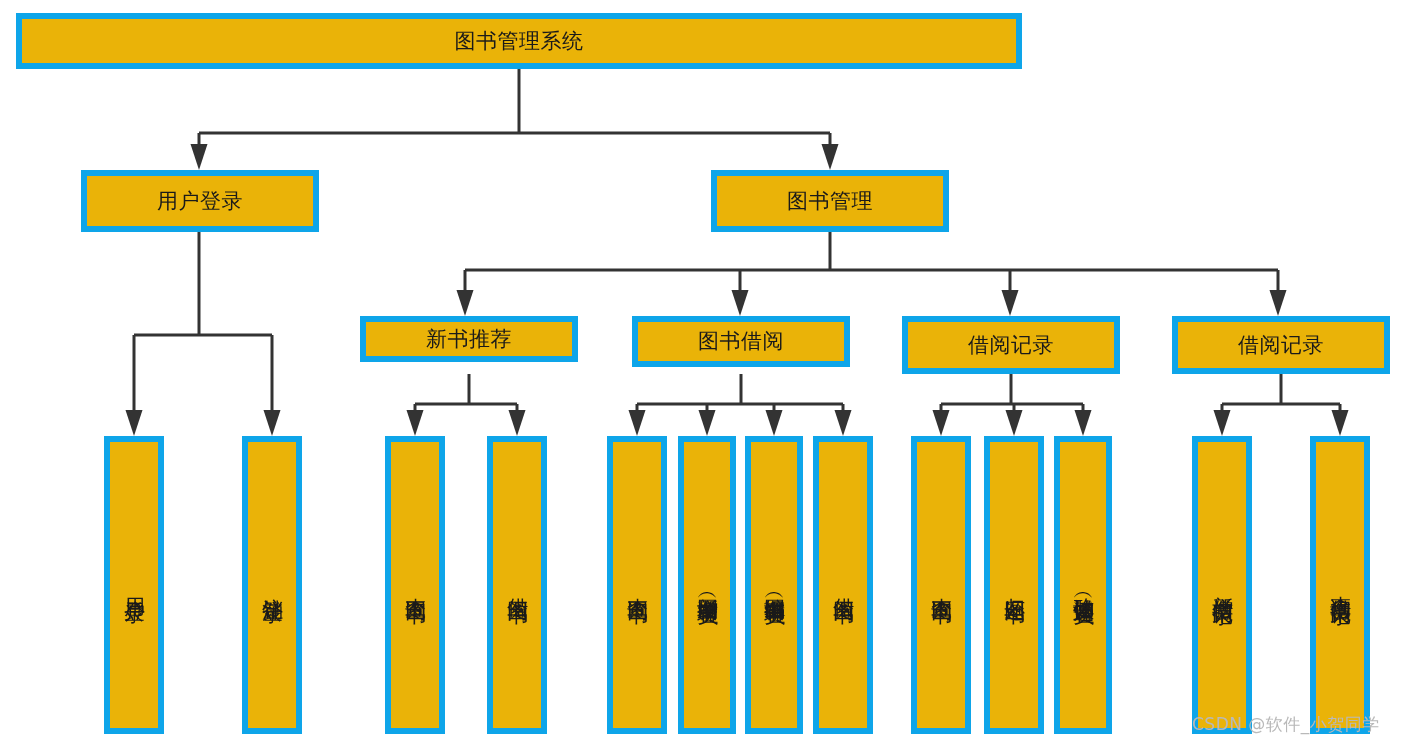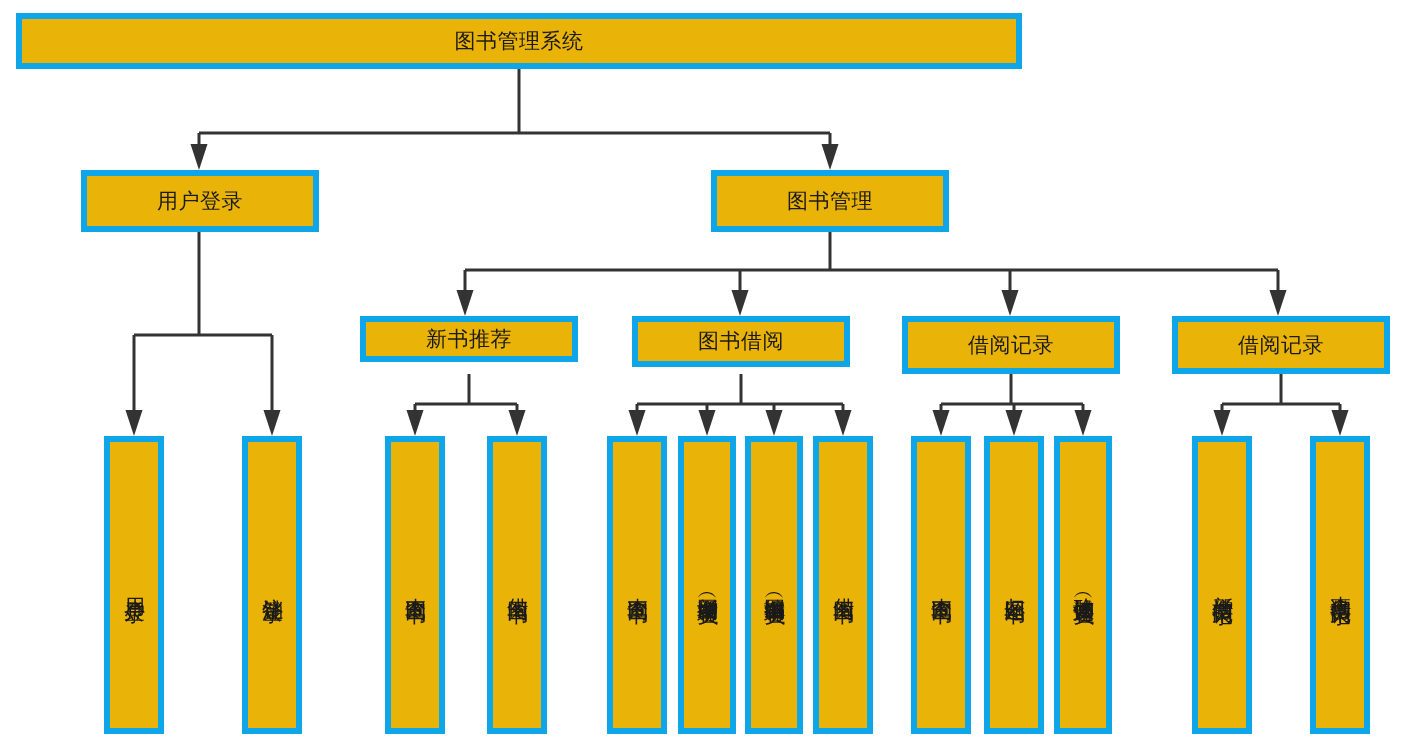--- a/index.html
+++ b/index.html
@@ -192,14 +192,15 @@
         <span class="node-label-v">确认归还（管理员）</span>
       </div>
       <div class="node-box vertical" style="left: 1192px; top: 436px; width: 60px; height: 298px;">
         <span class="node-label-v">新增借阅记录</span>
       </div>
       <div class="node-box vertical" style="left: 1310px; top: 436px; width: 60px; height: 298px;">
         <span class="node-label-v">查询借阅记录</span>
       </div>
     </div>
 
+  <div id="watermark" style="left: 1192px; top: 713px;">CSDN @软件_小贺同学</div>
 
 </div>
 
 </body></html>

